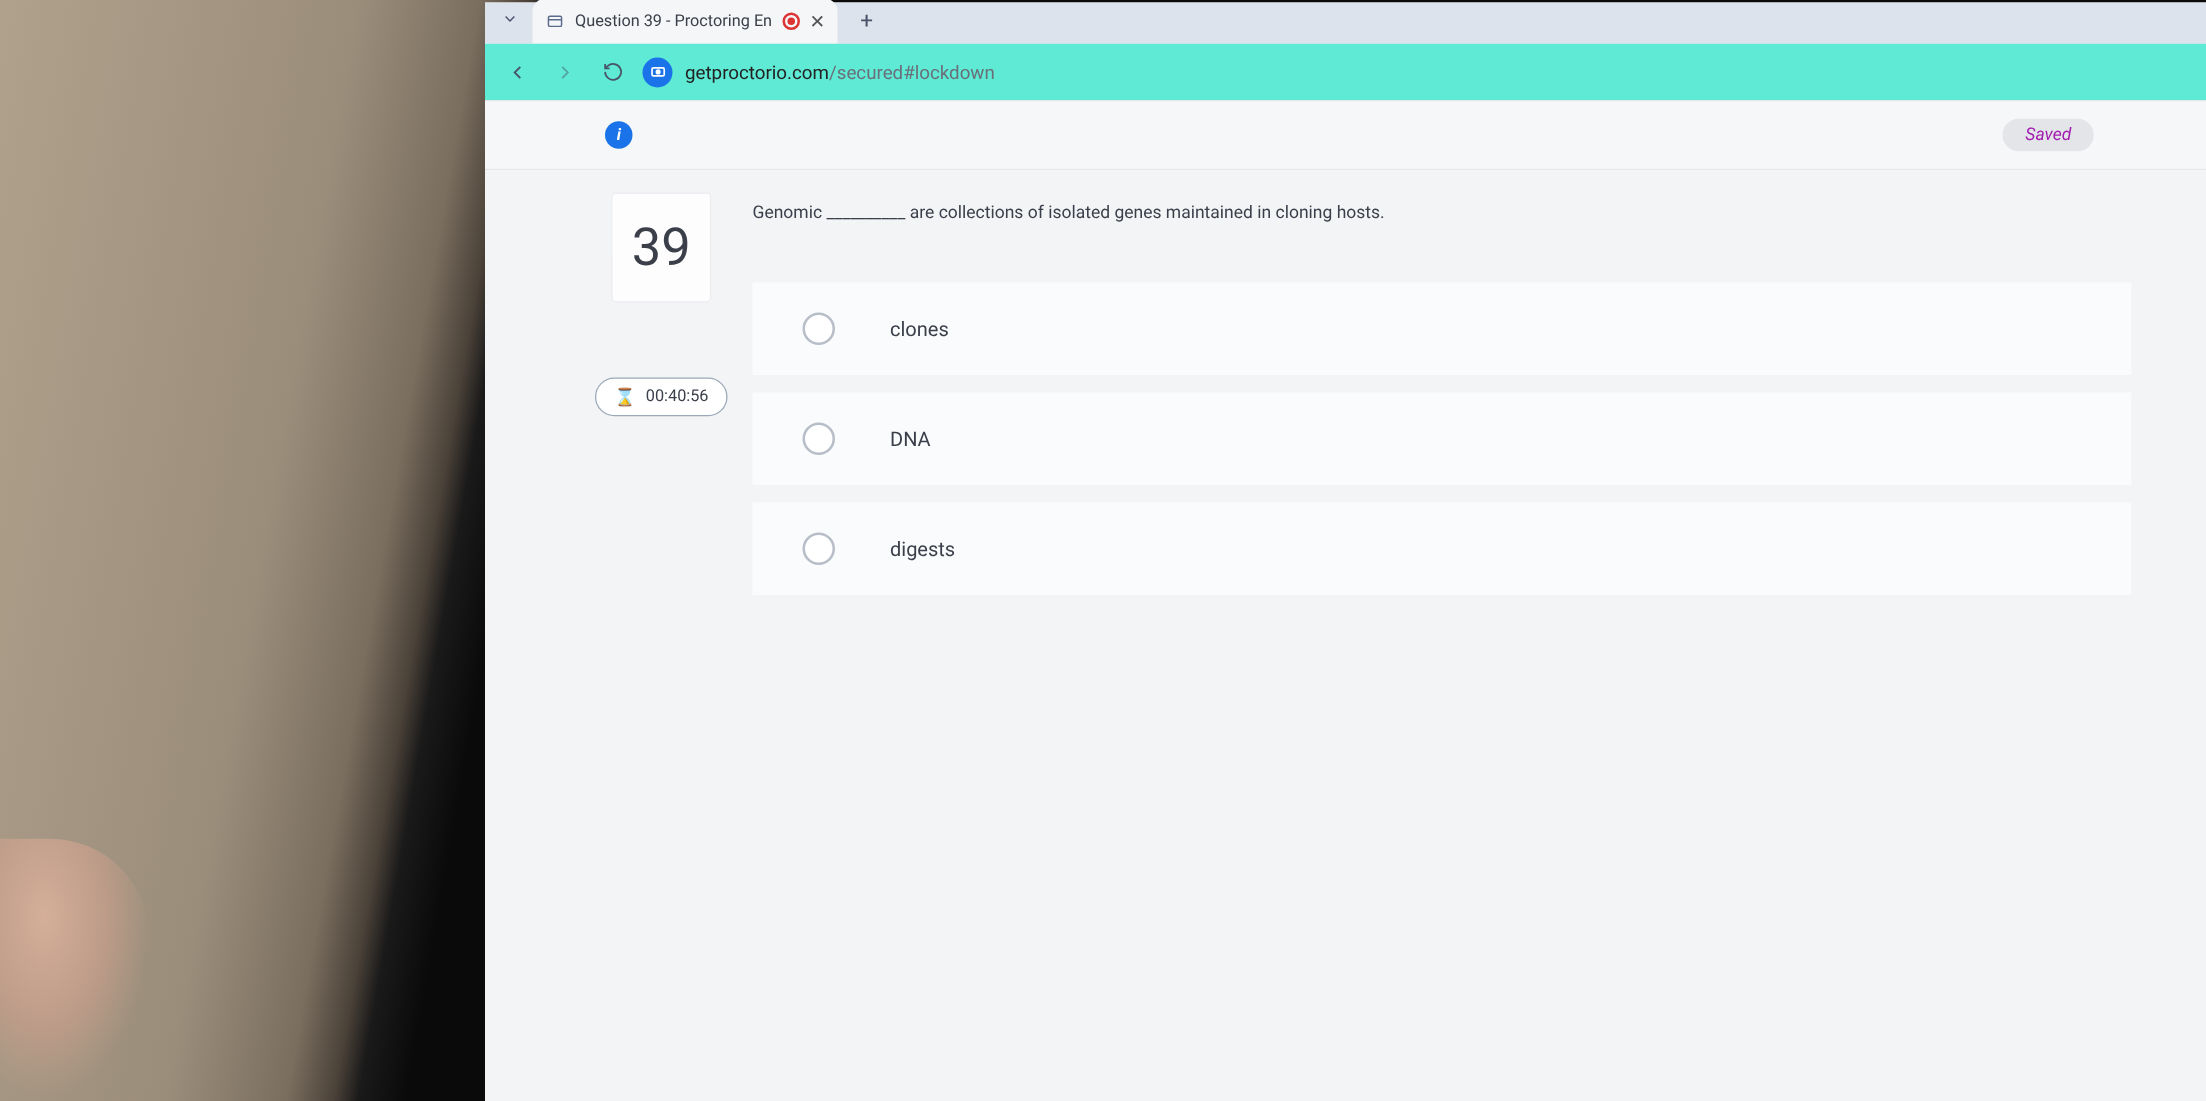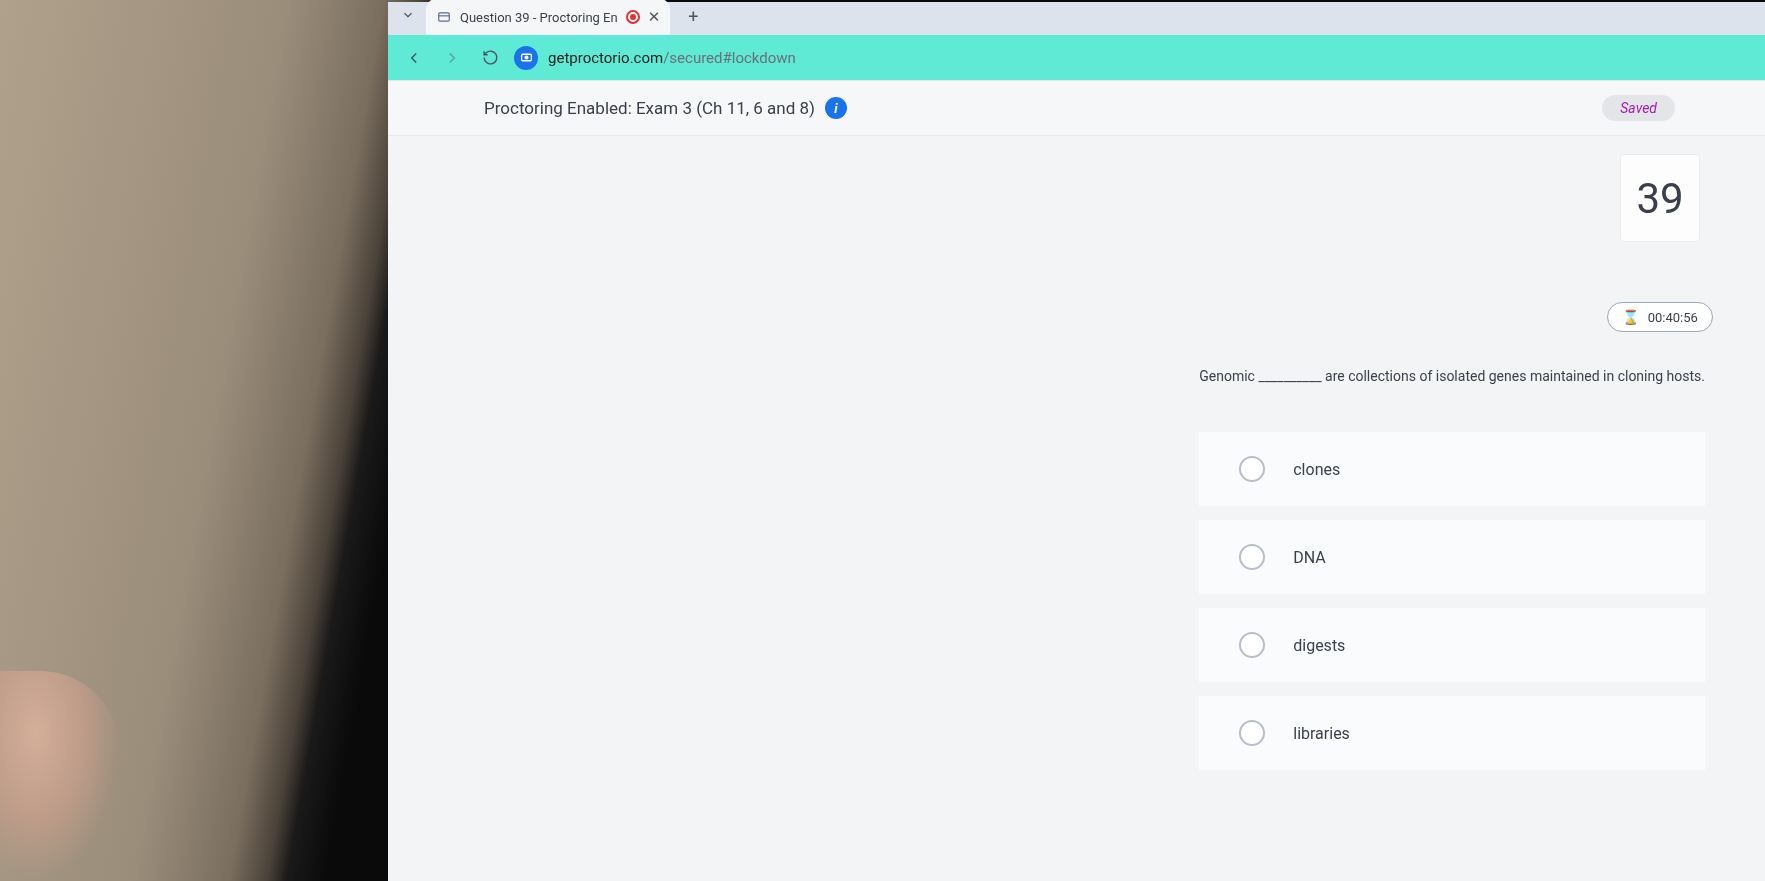--- a/index.html
+++ b/index.html
@@ -94,22 +94,22 @@
     width:22px; height:22px; border-radius:50%; background:#1a73e8;
     color:#fff; font-weight:700; font-size:13px; font-style:italic;
     display:flex; align-items:center; justify-content:center;
   }
   .saved-pill {
     background:#e3e5e9; color:#a21caf; font-size:14px;
     padding:5px 18px; border-radius:14px; font-style:italic;
   }
 
   .qwrap {
-    display:flex; align-items:flex-end;
-    padding: 18px 60px 0 96px; gap: 28px; flex-direction: column;
+    display:flex; align-items:flex-start;
+    padding: 18px 60px 0 96px; gap: 28px;
   }
   .leftcol { width: 90px; display:flex; flex-direction:column; align-items:center; gap:60px; }
   .qnum {
     width:80px; height:88px; background:#fdfdfe;
     display:flex; align-items:center; justify-content:center;
     font-size:42px; color:#3a3f4a; font-weight:400;
     border:1px solid #ececef; border-radius:4px;
   }
   .timer {
     border:1px solid #9aa8b8; border-radius:18px;
@@ -122,21 +122,21 @@
   .qtext {
     color:#3a3f4a; font-size:14px; padding: 8px 0 24px 0;
   }
   .mc-block { margin-top: 24px; }
   .mc-header {
     background:#edeef1; color:#4a4f5a; font-size:16px;
     padding: 16px 40px;
   }
   .choice {
     background:#fafbfc; margin-top:14px;
-    padding: 24px 40px; display:flex; align-items:center; gap:28px;
+    padding: 24px 40px; display:flex; align-items:center; gap:44px;
     color:#3a3f4a; font-size:16px;
   }
   .radio {
     width:26px; height:26px; border:2px solid #b7bec8; border-radius:50%;
     background:#fff;
   }
   .gap { margin-top:14px; height:4px; }
 
   
   .balloon {
@@ -200,21 +200,20 @@
     </div>
     <div class="url">
       <span class="domain">getproctorio.com</span><span class="path">/secured#lockdown</span>
     </div>
   </div>
 
   <div class="page">
 
     <div class="proct-bar">
       <div class="proct-left">
-        <span>Proctoring Enabled: Exam 3 (Ch 11, 6 and 8)</span>
         <span class="info-badge">i</span>
       </div>
       <div class="saved-pill">
         <span>Saved</span>
       </div>
     </div>
 
     <div class="qwrap">
       <div class="leftcol">
         <div class="qnum">
@@ -236,23 +235,19 @@
             <span>clones</span>
           </div>
           <div class="choice">
             <div class="radio"></div>
             <span>DNA</span>
           </div>
           <div class="choice">
             <div class="radio"></div>
             <span>digests</span>
           </div>
-          <div class="choice">
-            <div class="radio"></div>
-            <span>libraries</span>
-          </div>
           <div class="gap"></div>
         </div>
       </div>
     </div>
 
   </div>
 </div>
 
 </body></html>

